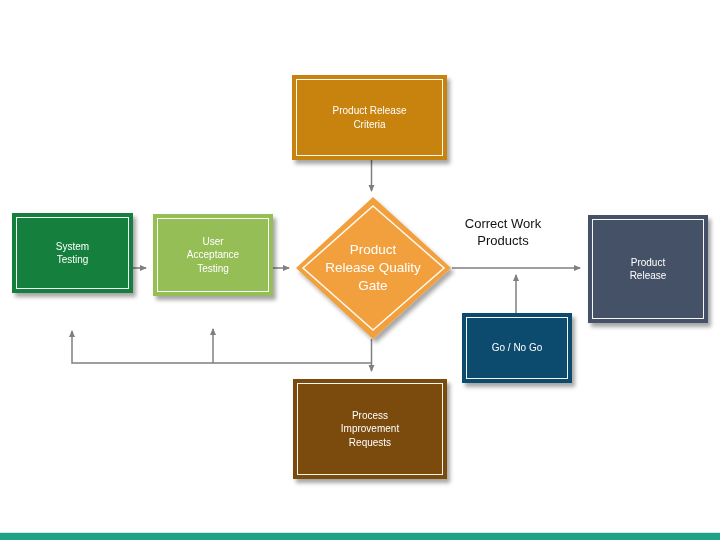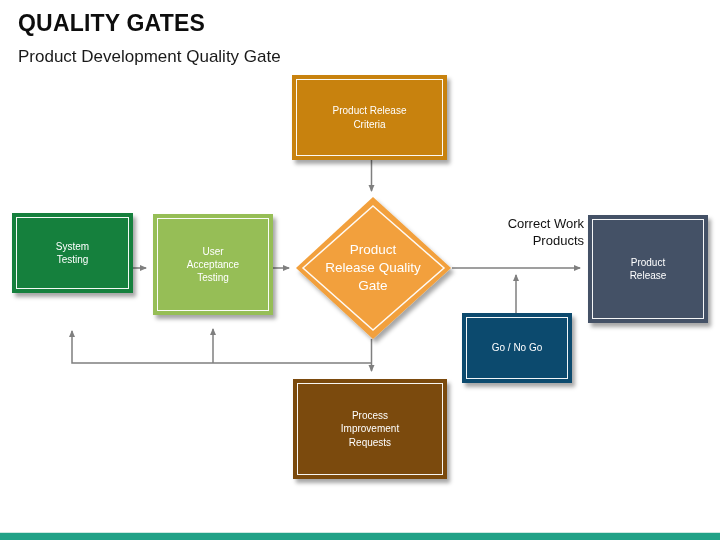--- a/index.html
+++ b/index.html
@@ -33,34 +33,32 @@
   }
   .diamond-label{
     position:absolute;left:303px;top:237px;width:140px;height:62px;z-index:3;
     display:flex;align-items:center;justify-content:center;
     color:#fff;font-size:13.5px;line-height:1.32;text-align:center;white-space:pre-line;
   }
   .edge-label{
     position:absolute;z-index:3;color:#111111;font-size:13px;line-height:1.3;
     white-space:pre-line;
   }
-  .edge-label.correct{left:466px;top:216px;width:118px;text-align:right;}
+  .edge-label.correct{left:444px;top:216px;width:118px;text-align:center;}
   .edge-label.incorrect{left:37px;top:382px;text-align:left;}
   .footer-bar{
     position:absolute;left:0;top:532px;width:720px;height:8px;z-index:4;
     border-top:1px solid #cde9e2;
   }
 </style>
 </head>
 <body>
 
 <div class="canvas">
 
-  <div class="slide-title">QUALITY GATES</div>
-  <div class="slide-subtitle">Product Development Quality Gate</div>
 
   <svg class="connector-layer" width="720" height="540" viewBox="0 0 720 540">
     <defs>
       <marker id="arrow" markerWidth="8" markerHeight="8" refX="6" refY="3" orient="auto" markerUnits="userSpaceOnUse">
         <path d="M0,0 L7,3 L0,6 Z" fill="#7f7f7f"></path>
       </marker>
       <filter id="shadow" x="-20%" y="-20%" width="150%" height="150%">
         <feDropShadow dx="3" dy="4" stdDeviation="2.2" flood-color="#000000" flood-opacity="0.35"></feDropShadow>
       </filter>
     </defs>
@@ -86,21 +84,21 @@
       <polygon points="373,206 444,268 373,330 303,268" fill="none" stroke="rgba(255,255,255,0.95)" stroke-width="1.5"></polygon>
     </g>
   </svg>
 
   <div class="node" style="left: 292px; top: 75px; width: 155px; height: 85px; background-color: rgb(200, 130, 14);">Product Release
 Criteria</div>
 
   <div class="node" style="left: 12px; top: 213px; width: 121px; height: 80px; background-color: #15803d;">System
 Testing</div>
 
-  <div class="node" style="left: 153px; top: 214px; width: 120px; height: 101px; background-color: rgb(150, 190, 86);">User
+  <div class="node" style="left: 153px; top: 214px; width: 120px; height: 82px; background-color: rgb(150, 190, 86);">User
 Acceptance
 Testing</div>
 
   <div class="node" style="left: 588px; top: 215px; width: 120px; height: 108px; background-color: rgb(68, 81, 102);">Product
 Release</div>
 
   <div class="node" style="left: 462px; top: 313px; width: 110px; height: 70px; background-color: #0c4a6e;">Go / No Go</div>
 
   <div class="node" style="left: 293px; top: 379px; width: 154px; height: 100px; background-color: rgb(123, 74, 13);">Process
 Improvement

